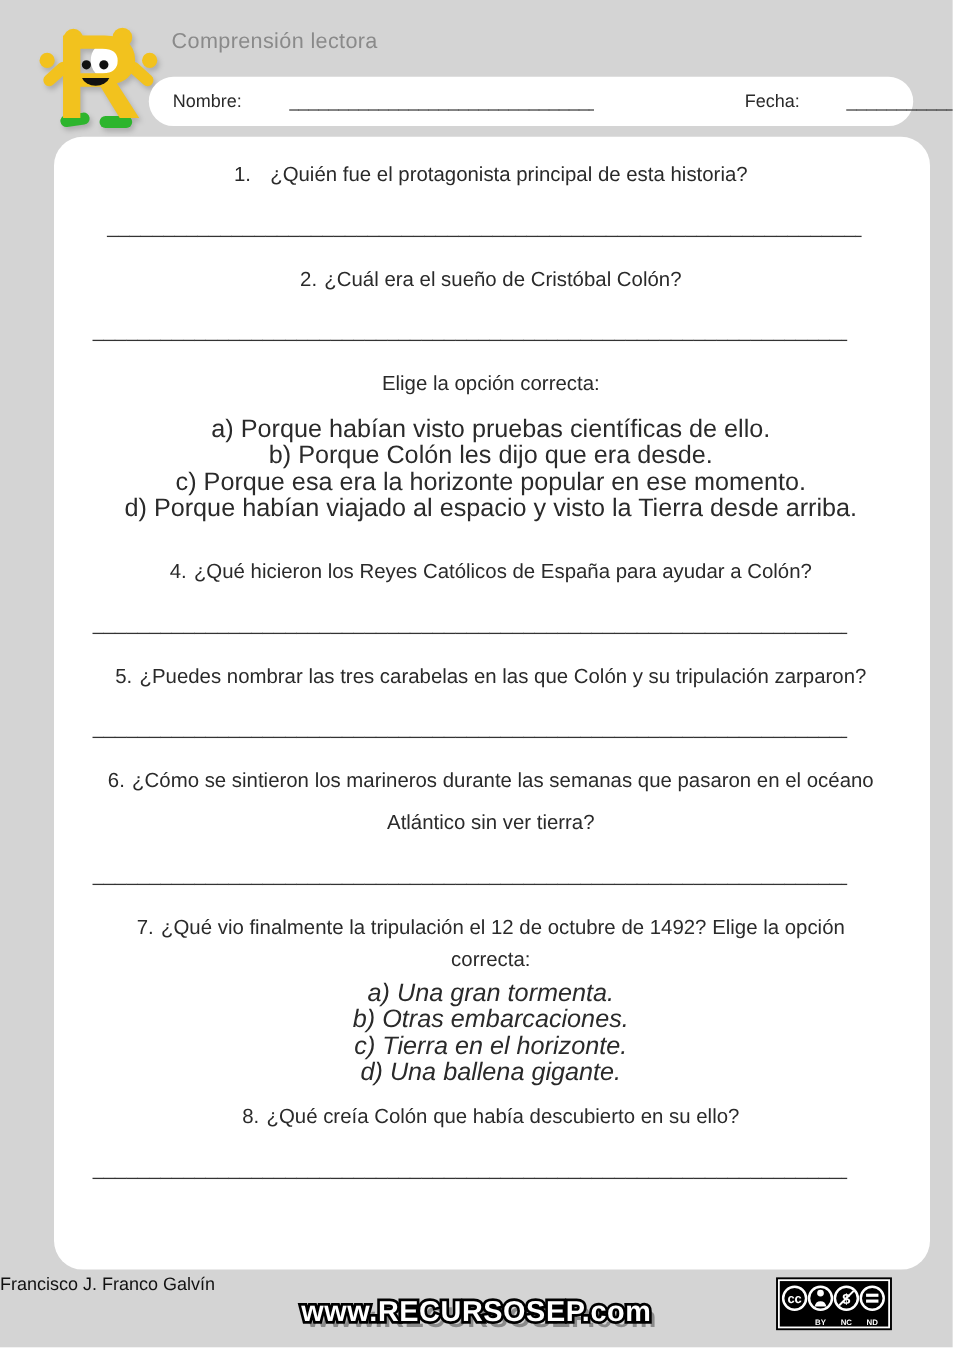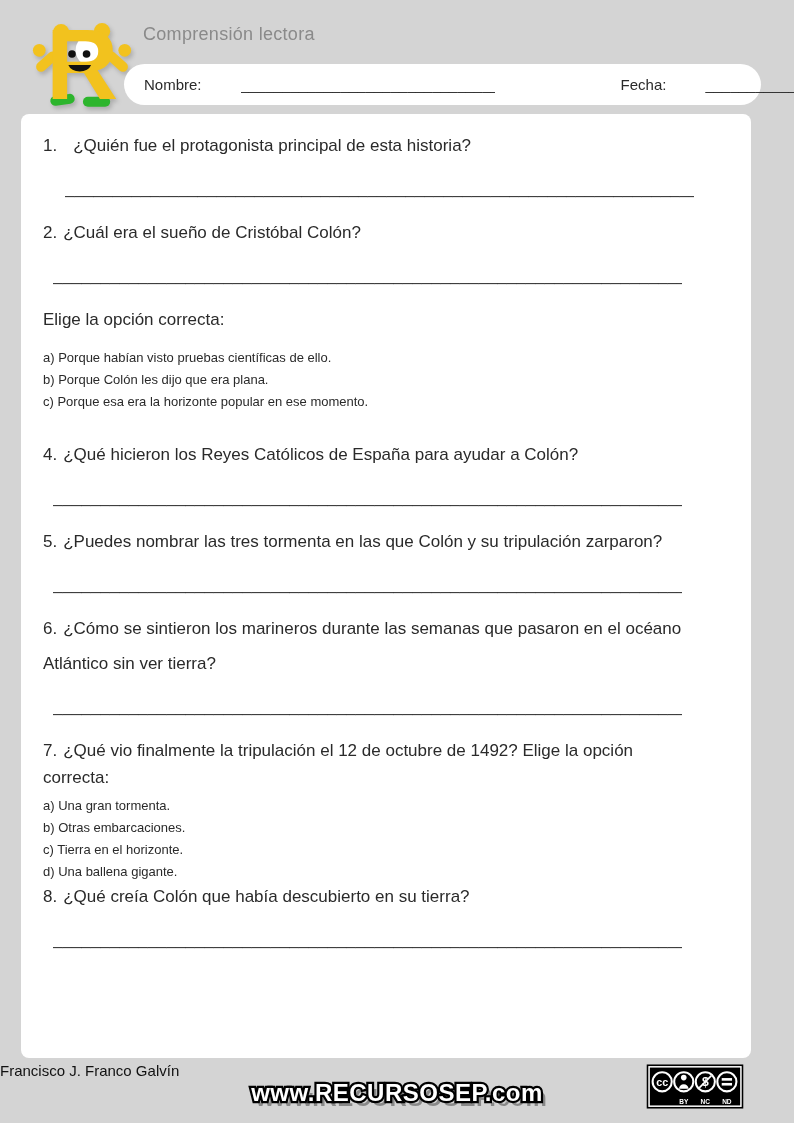--- a/index.html
+++ b/index.html
@@ -9,29 +9,29 @@
   
   .logo{position:absolute;left:32px;top:14px;width:100px;height:100px;filter:drop-shadow(2px 3px 2px rgba(0,0,0,0.18));}
   .page-title{position:absolute;left:143px;top:24px;font-size:18px;color:#8a8a8a;letter-spacing:0.3px;margin:0;font-weight:400;}
   .name-bar{position:absolute;left:124px;top:64px;width:637px;height:41px;background:#ffffff;border-radius:21px;display:flex;align-items:center;padding:0 20px;box-sizing:border-box;font-size:15px;color:#2a2a2a;gap:31px;}
   .nb-line{overflow:hidden;white-space:nowrap;flex:none;color:#2a2a2a;}
   .name-line{width:254px;margin-left:8px;}
   .nb-spacer{width:64px;flex:none;}
   .date-line{width:168px;margin-left:8px;}
 
   
-  .card{position:absolute;left:21px;top:114px;width:730px;height:944px;background:#ffffff;border-radius:8px;box-sizing:border-box;padding:18px 24px 0 22px;}
+  .card{position:absolute;left:45px;top:114px;width:730px;height:944px;background:#ffffff;border-radius:24px;box-sizing:border-box;padding:18px 24px 0 22px;text-align:center;}
   .q-block{margin:0;}
   .q-text{margin:0;font-size:17px;line-height:27px;color:#2a2a2a;}
   .q-num{margin-right:6px;}
   .q-1 .q-num{margin-right:16px;}
   .q-6 .q-text2{margin-top:8px;}
   .options{margin:14px 0 28px 0;}
-  .q-7 .options{margin-top:4px;margin-bottom:0;}
-  .option{font-size:13px;line-height:22px;color:#2a2a2a;}
+  .q-7 .options{margin-top:4px;margin-bottom:12px;font-style:italic;}
+  .option{font-size:21px;line-height:22px;color:#2a2a2a;}
   .answer-line{margin:20px 0 20px 10px;height:20px;line-height:20px;width:92%;overflow:hidden;white-space:nowrap;font-size:17px;color:#333;}
   .q-1 .answer-line{margin-left:22px;}
 
   
   .freepik{position:absolute;left:40px;top:1063px;display:flex;align-items:flex-end;}
   .freepik-text{margin-left:4px;line-height:1;}
   .freepik-small{font-size:11px;color:#111;margin:0 0 1px 4px;font-weight:bold;}
   .freepik-brand{font-size:27px;font-weight:bold;color:#111;letter-spacing:-1px;margin:0;line-height:0.85;}
   .credit{position:absolute;left:0;right:0;top:1062px;text-align:left;}
   .credit-name{font-size:15px;color:#111;margin:0;}
@@ -78,49 +78,50 @@
           <div class="answer-line">____________________________________________________________________________</div>
         </div>
         <div class="q-block q-2">
           <p class="q-text"><span class="q-num">2.</span><span>¿Cuál era el sueño de Cristóbal Colón?</span></p>
           <div class="answer-line">____________________________________________________________________________</div>
         </div>
         <div class="q-block q-3">
           <p class="q-text q-text2">Elige la opción correcta:</p>
           <div class="options">
             <div class="option">a) Porque habían visto pruebas científicas de ello.</div>
-            <div class="option">b) Porque Colón les dijo que era plana.</div>
+            <div class="option">b) Porque Colón les dijo que era desde.</div>
             <div class="option">c) Porque esa era la horizonte popular en ese momento.</div>
+            <div class="option">d) Porque habían viajado al espacio y visto la Tierra desde arriba.</div>
           </div>
         </div>
         <div class="q-block q-4">
           <p class="q-text"><span class="q-num">4.</span><span>¿Qué hicieron los Reyes Católicos de España para ayudar a Colón?</span></p>
           <div class="answer-line">____________________________________________________________________________</div>
         </div>
         <div class="q-block q-5">
-          <p class="q-text"><span class="q-num">5.</span><span>¿Puedes nombrar las tres tormenta en las que Colón y su tripulación zarparon?</span></p>
+          <p class="q-text"><span class="q-num">5.</span><span>¿Puedes nombrar las tres carabelas en las que Colón y su tripulación zarparon?</span></p>
           <div class="answer-line">____________________________________________________________________________</div>
         </div>
         <div class="q-block q-6">
           <p class="q-text"><span class="q-num">6.</span><span>¿Cómo se sintieron los marineros durante las semanas que pasaron en el océano</span></p>
           <p class="q-text q-text2">Atlántico sin ver tierra?</p>
           <div class="answer-line">____________________________________________________________________________</div>
         </div>
         <div class="q-block q-7">
           <p class="q-text"><span class="q-num">7.</span><span>¿Qué vio finalmente la tripulación el 12 de octubre de 1492? Elige la opción</span></p>
           <p class="q-text q-text2">correcta:</p>
           <div class="options">
             <div class="option">a) Una gran tormenta.</div>
             <div class="option">b) Otras embarcaciones.</div>
             <div class="option">c) Tierra en el horizonte.</div>
             <div class="option">d) Una ballena gigante.</div>
           </div>
         </div>
         <div class="q-block q-8">
-          <p class="q-text"><span class="q-num">8.</span><span>¿Qué creía Colón que había descubierto en su tierra?</span></p>
+          <p class="q-text"><span class="q-num">8.</span><span>¿Qué creía Colón que había descubierto en su ello?</span></p>
           <div class="answer-line">____________________________________________________________________________</div>
         </div>
       </div>
   </div>
 
 
   <div class="credit">
     <p class="credit-name">Francisco J. Franco Galvín</p>
     <svg class="credit-site-svg" width="320" height="32" viewBox="0 0 320 32">
       <text x="162" y="24" text-anchor="middle" font-family="'Liberation Sans',sans-serif" font-size="24" font-weight="bold" letter-spacing="0.5" fill="#000" opacity="0.35" transform="translate(2.5,2.5)">www.RECURSOSEP.com</text>

